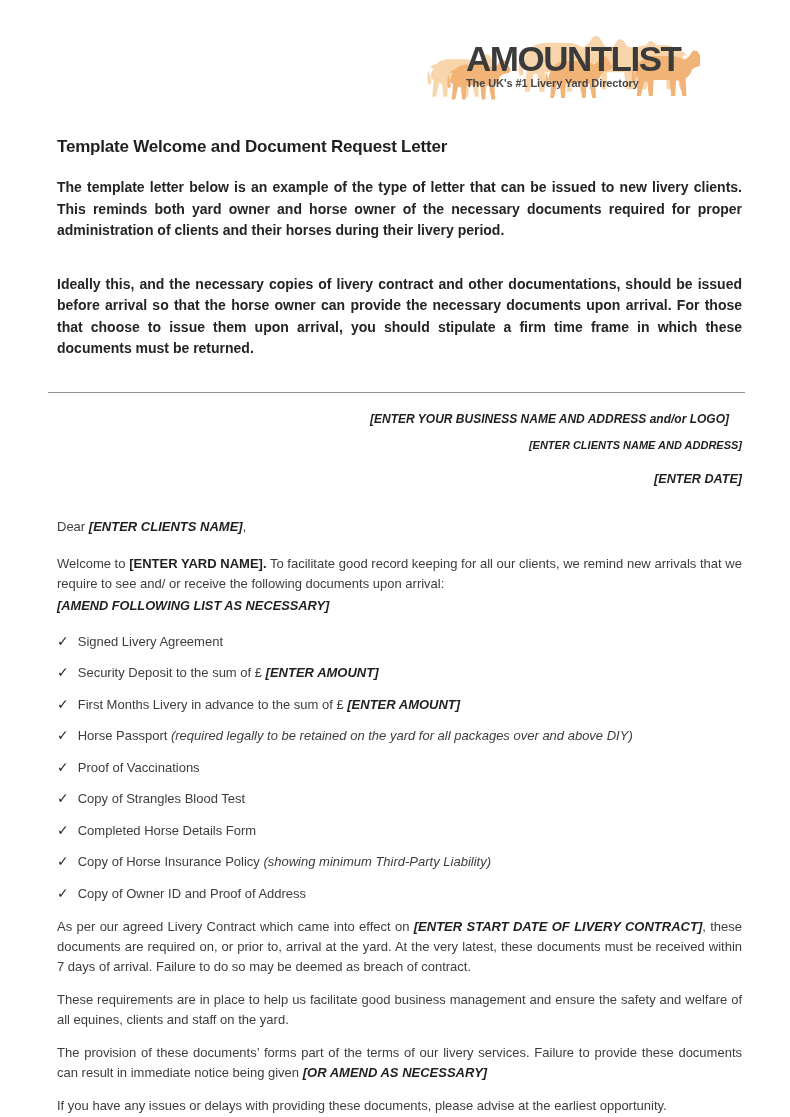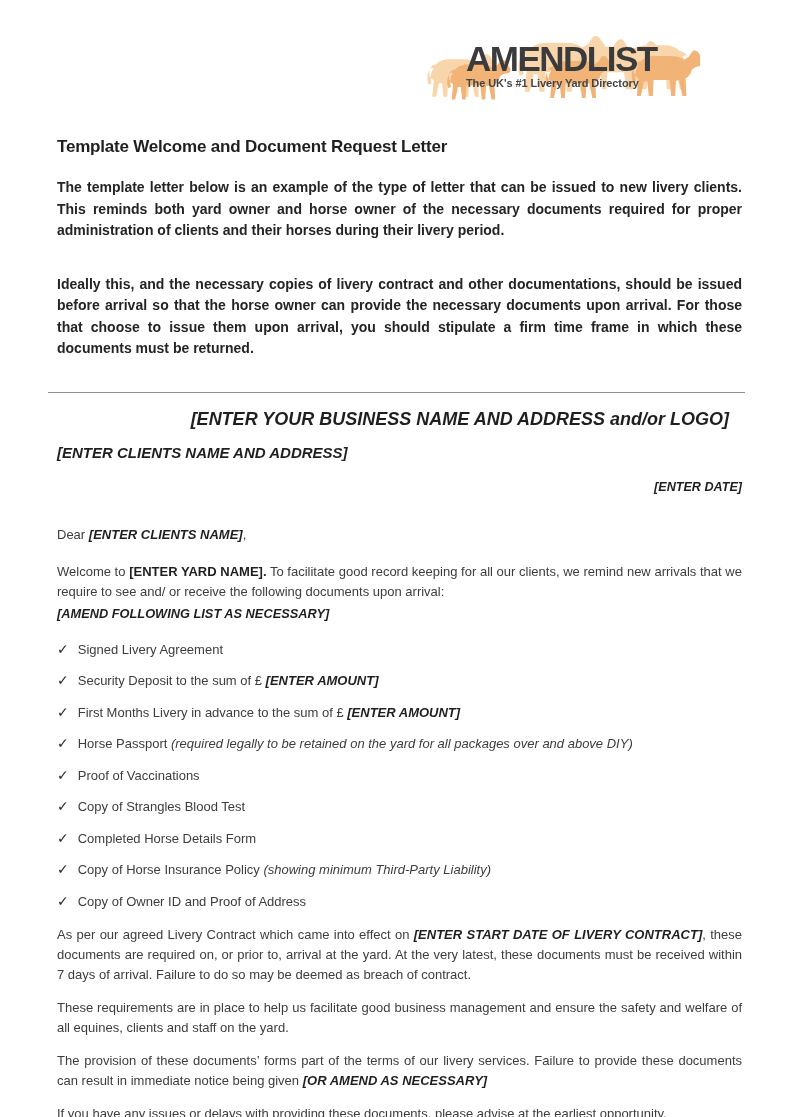--- a/index.html
+++ b/index.html
@@ -45,22 +45,22 @@
     margin-top:17px;
     font-weight:700;color:#242424;
     text-align:justify;line-height:21.5px;font-size:14px;
   }
   .intro-para + .intro-para{margin-top:32px;}
   hr.separator{
     border:none;border-top:1.5px solid #8f8f8f;
     margin:32px -3px 0 -9px;
   }
   .ph{font-weight:700;font-style:italic;color:var(--ink-dark);}
-  .line-business{margin-top:16px;text-align:right;padding-right:13px;font-size:18px;}
-  .line-client{margin-top:14px;font-size:15px;}
+  .line-business{margin-top:16px;text-align:right;padding-right:13px;font-size:12px;}
+  .line-client{margin-top:6px;font-size:11px;text-align:right;}
   .line-date{margin-top:14px;text-align:right;font-size:12.6px;}
   .line-reference{margin-top:11px;font-weight:700;color:var(--ink-dark);font-size:12.8px;}
   .line-reference .ph{margin-left:3px;}
   .salutation{margin-top:28px;}
   .para{margin-top:17px;}
   .justify{text-align:justify;}
   .b{font-weight:700;color:var(--ink-dark);}
   .list-note{margin-top:2px;font-weight:700;font-style:italic;color:var(--ink-dark);font-size:12.8px;}
   ul.checklist{list-style:none;margin-top:16px;}
   ul.checklist li{
@@ -102,21 +102,21 @@
             </g>
           <g transform="translate(120,26) scale(0.74)">
               <use href="#horse"></use>
             </g>
           <g transform="translate(206,20) scale(0.80)">
               <use href="#horse"></use>
             </g>
         </g>
       </svg>
       <div class="logo-text" data-name="logo-text">
-        <span class="brand" data-name="brand-wordmark"><span data-name="brand-primary">AMEND</span><span class="brand-light" data-name="brand-secondary">LIST</span></span>
+        <span class="brand" data-name="brand-wordmark"><span data-name="brand-primary">AMOUNT</span><span class="brand-light" data-name="brand-secondary">LIST</span></span>
         <span class="tagline" data-name="brand-tagline">The UK's #1 Livery Yard Directory</span>
       </div>
     </div>
   </div>
 
   <div class="content" data-name="document-content">
 
     <h1 class="doc-title" data-name="page-title">Template Welcome and Document Request Letter</h1>
 
     <p class="intro-para" data-name="intro-paragraph-1">The template letter below is an example of the type of letter that can be issued to new livery clients. This reminds both yard owner and horse owner of the necessary documents required for proper administration of clients and their horses during their livery period.</p>

